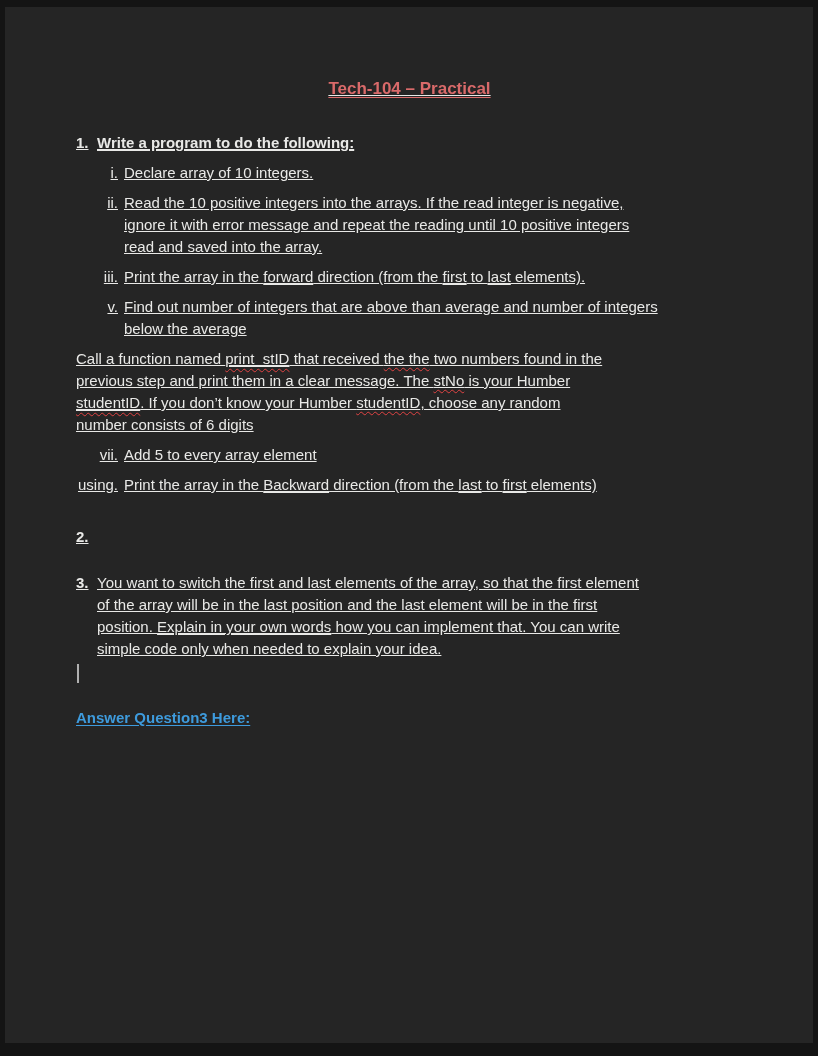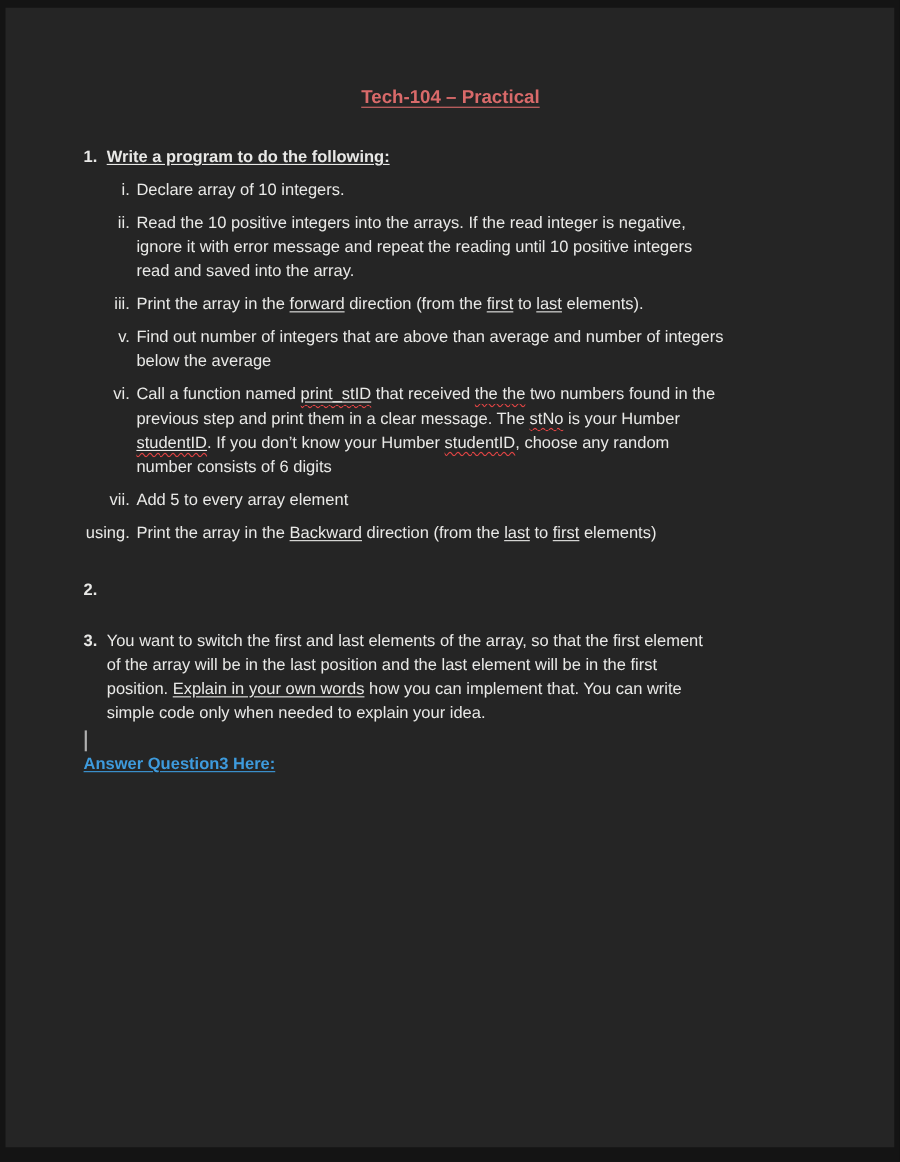--- a/index.html
+++ b/index.html
@@ -19,20 +19,21 @@
     font-family:"Liberation Sans","DejaVu Sans",sans-serif;
     overflow:hidden;
   }
   .page{
     position:absolute;left:5px;right:5px;top:7px;bottom:13px;
     background:var(--page);
     color:var(--text);
     font-size:15px;
     padding:71px 70px 0 71px;
     overflow:hidden;
+    text-decoration:underline;
   }
   .title{
     margin:0 0 32px 0;
     text-align:center;
     font-size:17px;
     font-weight:700;
     color:var(--title);
     text-decoration:underline;
     text-underline-offset:3px;
     line-height:22px;
@@ -54,21 +55,21 @@
     text-decoration-color:var(--squiggle);
     text-decoration-thickness:1px;
     text-underline-offset:3px;
   }
   .u .sq{text-underline-offset:4px;}
   .q2{margin-top:30px;}
   .q3{margin-top:24px;}
   .cursor{margin:4px 0 0 1px;width:1.5px;height:19px;background:var(--cursor);}
   .answer{
     display:inline-block;
-    margin-top:1px;
+    margin-top:24px;
     color:var(--link);
     font-weight:700;
     text-decoration:underline;
     text-underline-offset:2px;
     cursor:pointer;
     line-height:22px;
   }
 </style>
 </head>
 <body>
@@ -100,21 +101,20 @@
         <span class="rtext"><span>Print the array in the </span><span class="u">forward</span><span> direction (from the </span><span class="u">first</span><span> to </span><span class="u">last</span><span> elements).</span></span>
       </div>
 
 
       <div class="item">
         <span class="rlabel">v.</span>
         <span class="rtext"><span>Find out number of integers that are above than average and number of integers</span><br><span>below the average</span></span>
       </div>
 
       <div class="item">
-        <span class="rlabel">vi.</span>
         <span class="rtext"><span>Call a function named </span><span class="u"><span class="sq">print_stID</span></span><span> that received </span><span class="sq">the the</span><span> two numbers found in the</span><br><span>previous step and print them in a clear message. The </span><span class="sq">stNo</span><span> is your Humber</span><br><span class="u"><span class="sq">studentID</span></span><span>. If you don’t know your Humber </span><span class="sq">studentID</span><span>, choose any random</span><br><span>number consists of 6 digits</span></span>
       </div>
 
 
       <div class="item">
         <span class="rlabel">vii.</span>
         <span class="rtext"><span>Add 5 to every array element</span></span>
       </div>
 
       <div class="item">

